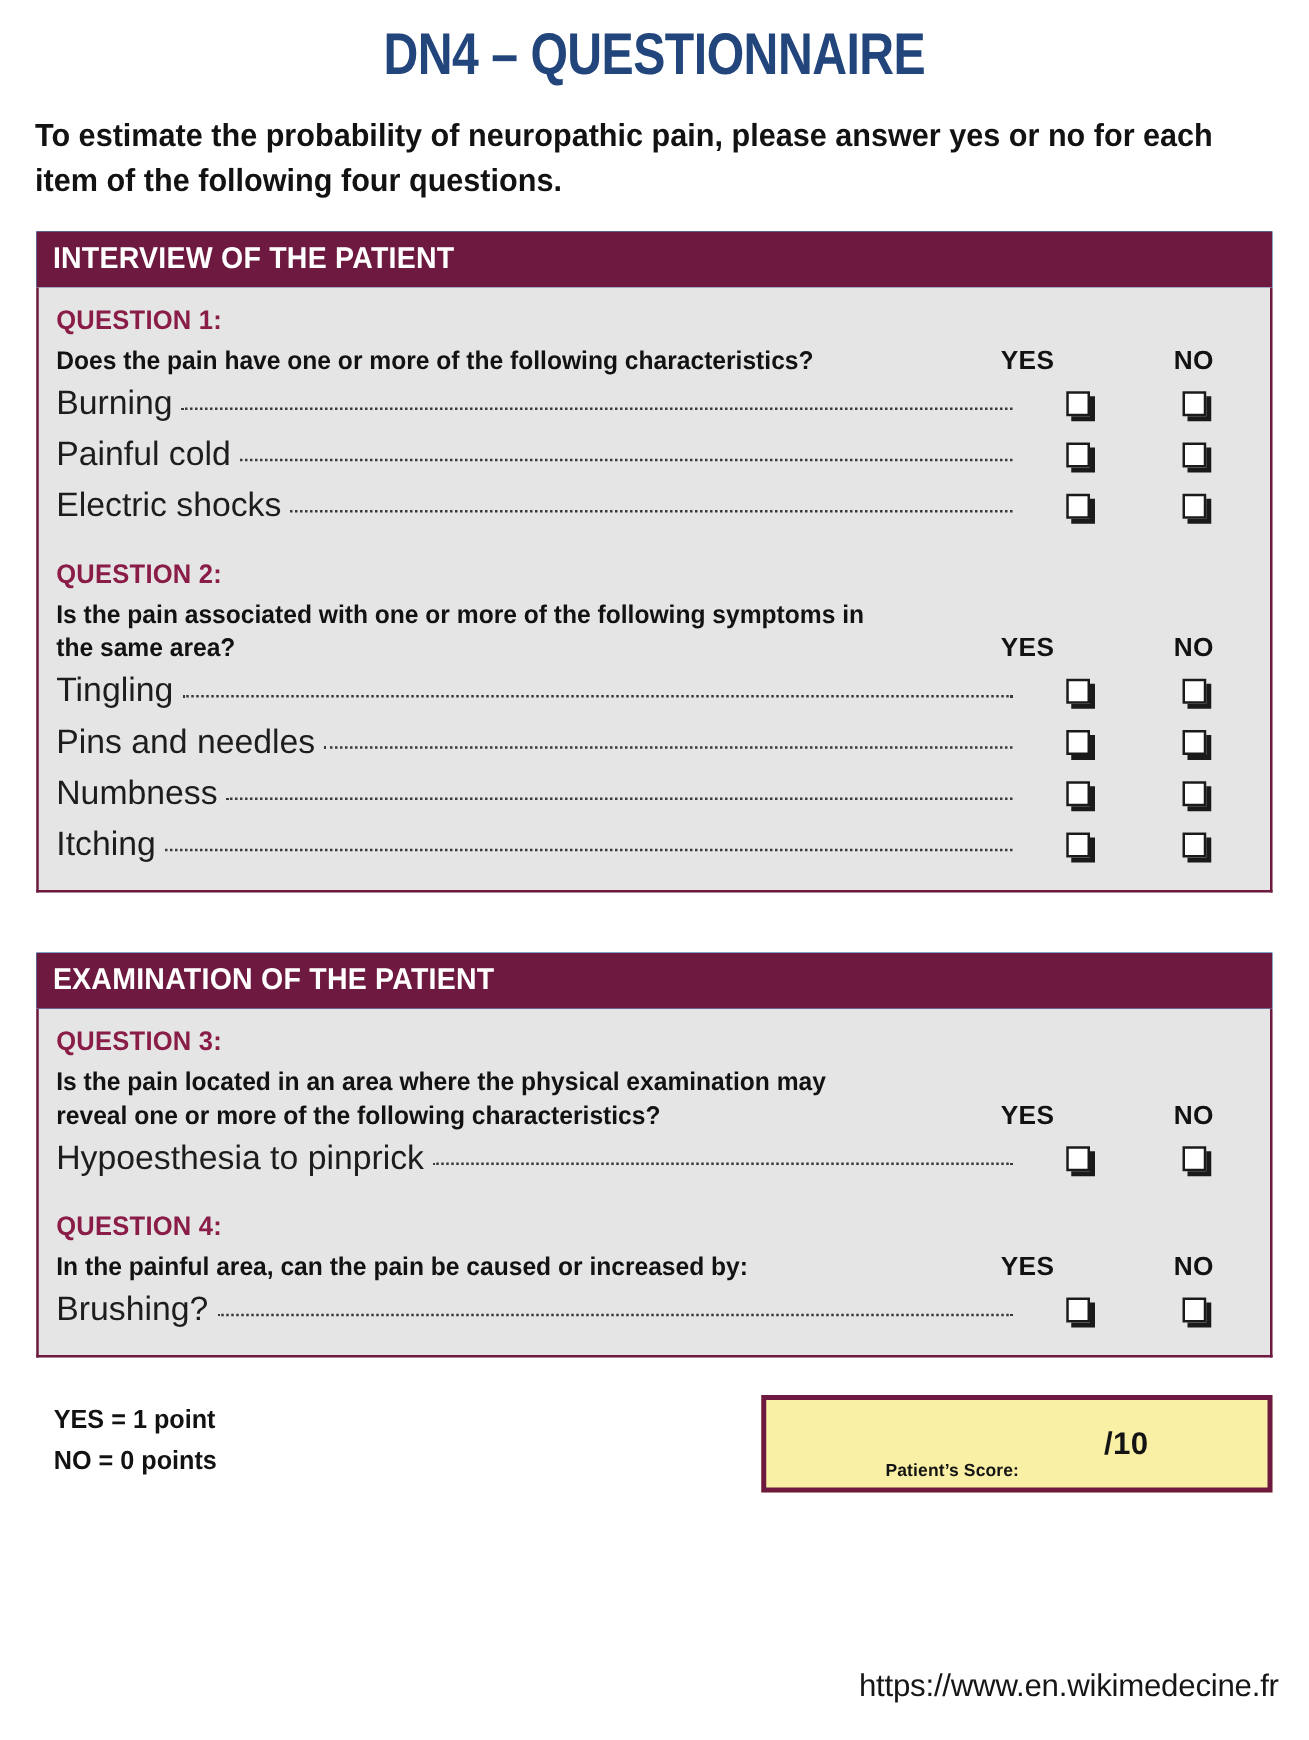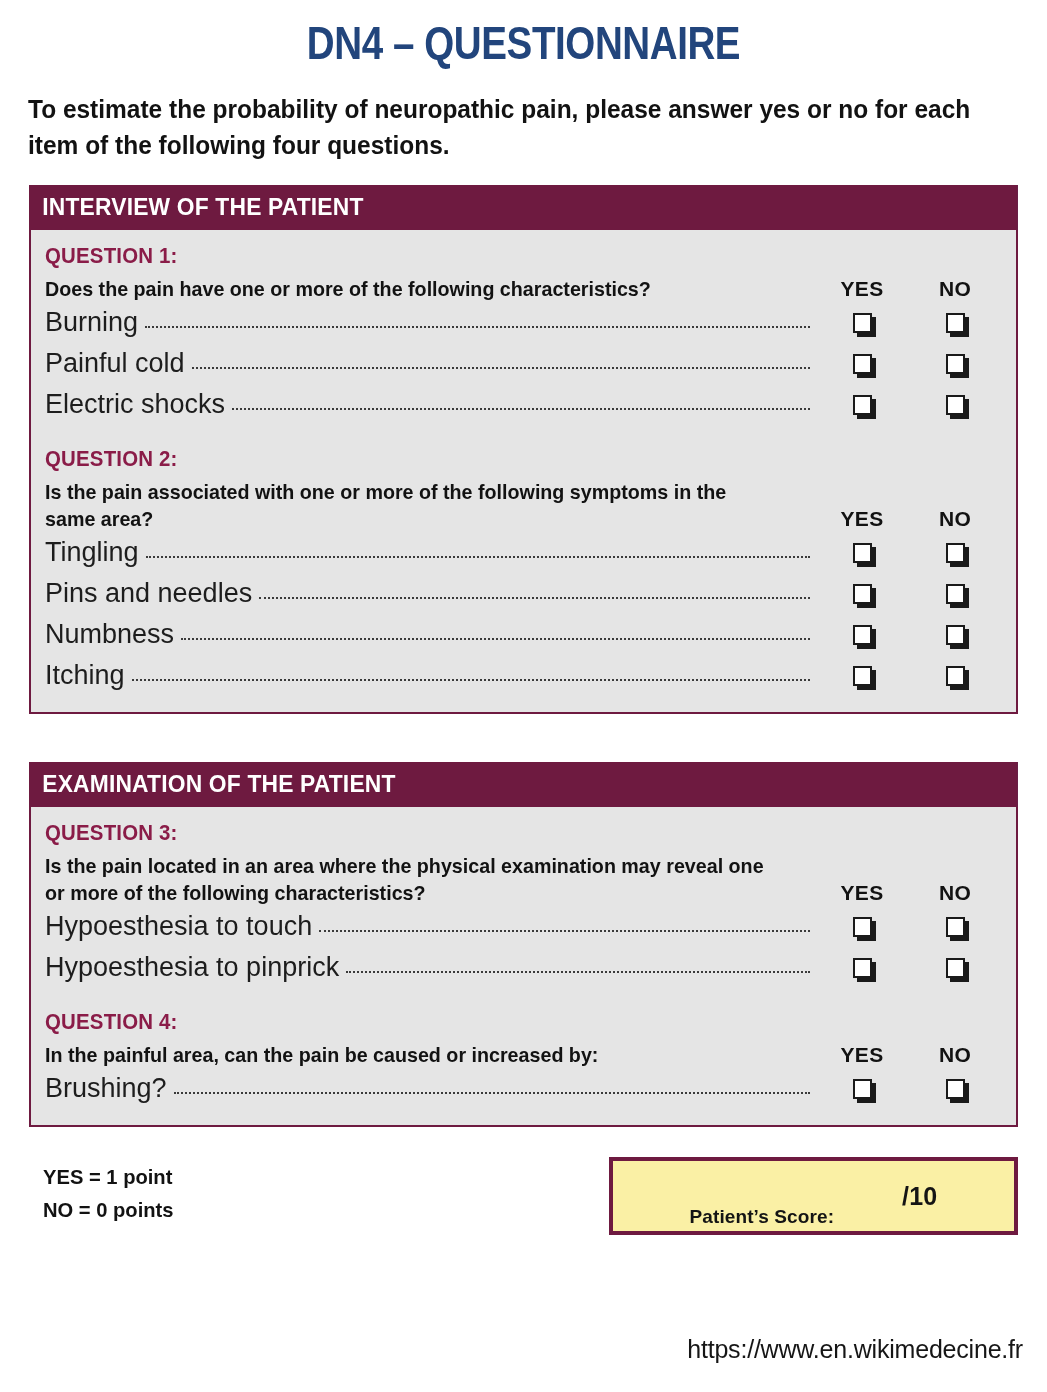--- a/index.html
+++ b/index.html
@@ -84,20 +84,21 @@
     font-weight: bold;
     letter-spacing: 0.2px;
     margin: 0 0 6px 0;
     transform: scaleX(0.95);
     transform-origin: left center;
   }
 
   .q-head-row {
     display: flex;
     align-items: flex-end;
+    gap: 40px;
   }
   .q-prompt {
     font-size: 20.5px;
     font-weight: bold;
     line-height: 1.32;
     color: #121212;
     flex: 1 1 auto;
     padding-right: 8px;
     transform: scaleX(0.96);
     transform-origin: left bottom;
@@ -189,21 +190,21 @@
     box-sizing: border-box;
     display: flex;
     align-items: center;
     justify-content: center;
   }
   .score-inner {
     display: flex;
     align-items: center;
   }
   .score-label {
-    font-size: 19px;
+    font-size: 14px;
     font-weight: bold;
     color: #141414;
     letter-spacing: 0.1px;
     margin-top: 41px;
   }
   .score-value {
     font-size: 25px;
     font-weight: bold;
     color: #141414;
     margin-left: 68px;
@@ -351,32 +352,20 @@
   <div class="section-body">
 
     <div class="q-block">
       <div class="q-label">QUESTION 3:</div>
       <div class="q-head-row">
         <div class="q-prompt">Is the pain located in an area where the physical examination may reveal one or more of the following characteristics?</div>
         <div class="col-head yes">YES</div>
         <div class="col-head no">NO</div>
       </div>
 
-      <div class="item-row">
-        <div class="item-text">
-          <span class="lbl">Hypoesthesia to touch</span>
-          <span class="leader"></span>
-        </div>
-        <div class="cb-cell yes">
-            <span class="checkbox"></span>
-          </div>
-        <div class="cb-cell no">
-            <span class="checkbox"></span>
-          </div>
-      </div>
 
       <div class="item-row">
         <div class="item-text">
           <span class="lbl">Hypoesthesia to pinprick</span>
           <span class="leader"></span>
         </div>
         <div class="cb-cell yes">
             <span class="checkbox"></span>
           </div>
         <div class="cb-cell no">

